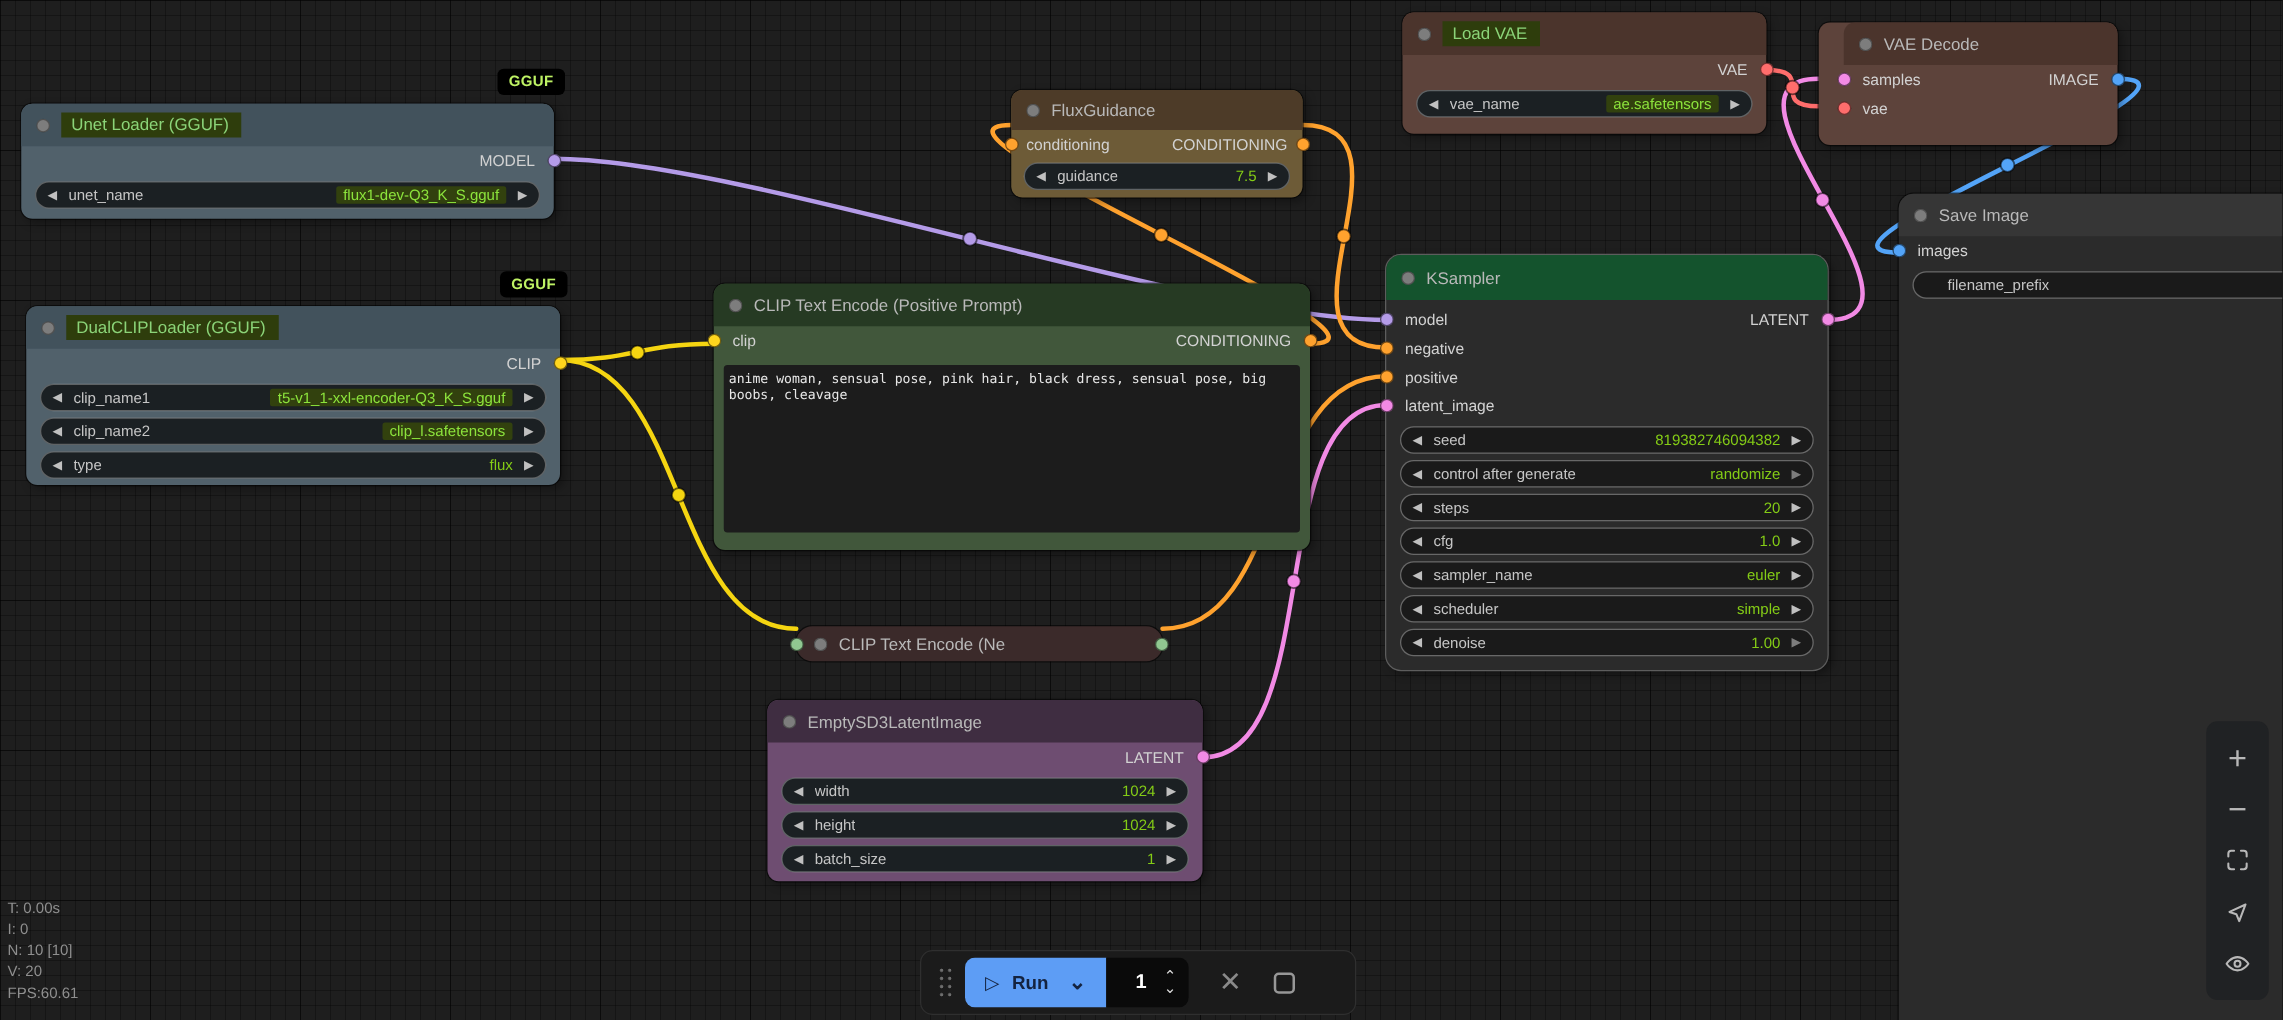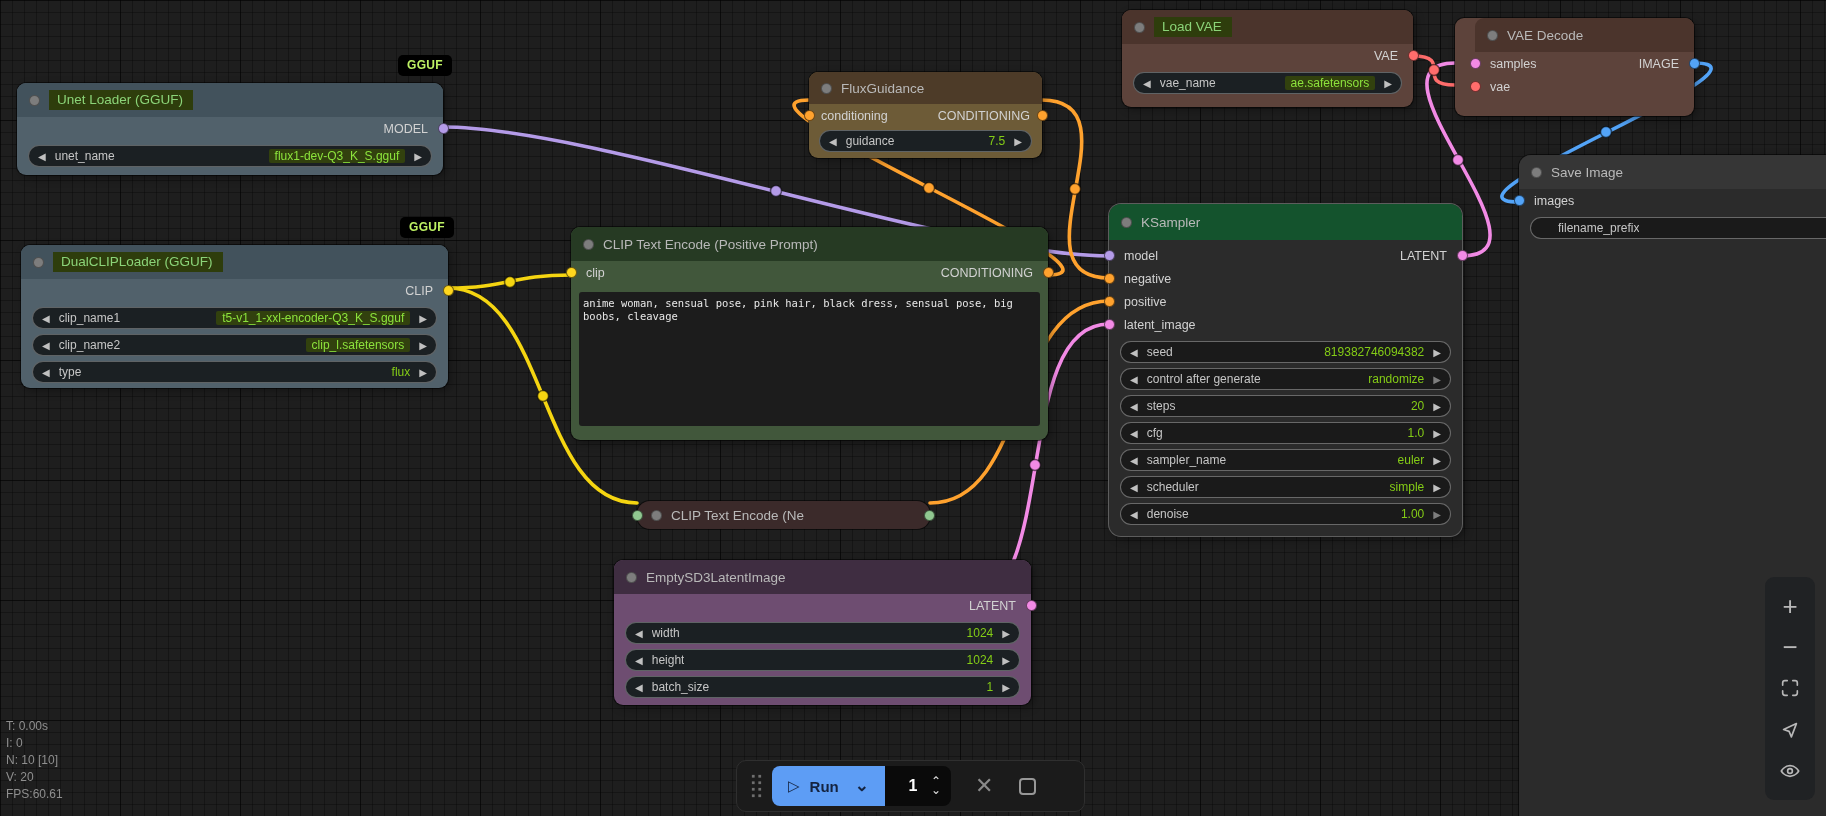--- a/index.html
+++ b/index.html
@@ -304,21 +304,21 @@
       <span class="warr">▶</span>
     </div>
     <div class="widget">
       <span class="warr">◀</span>
       <span class="wname">denoise</span>
       <span class="wval">1.00</span>
       <span class="warr" style="color:#7d7d7d;">▶</span>
     </div>
   </div>
 
-  <div class="node n-purple" style="left:614px; top:560px; width:417px; height:145px;">
+  <div class="node n-purple" style="left:614px; top:560px; width:348px; height:145px;">
     <div class="nheader">
       <span class="status-dot"></span>
       <span>EmptySD3LatentImage</span>
     </div>
     <div class="srow" style="justify-content:flex-end;">
       <span>LATENT</span>
       <span class="sdot out c-latent"></span>
     </div>
     <div class="widget">
       <span class="warr">◀</span>

